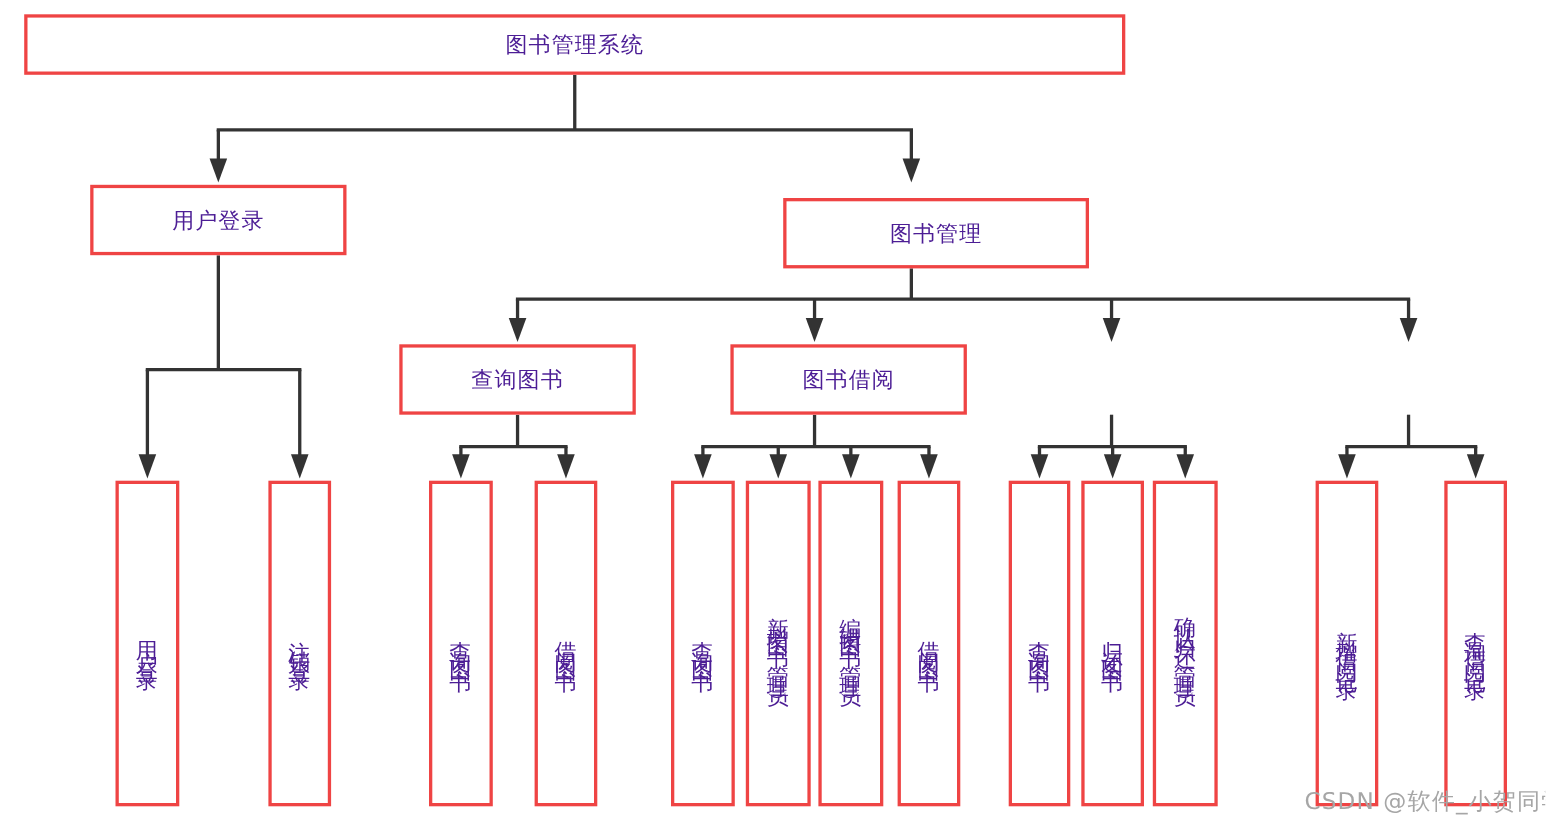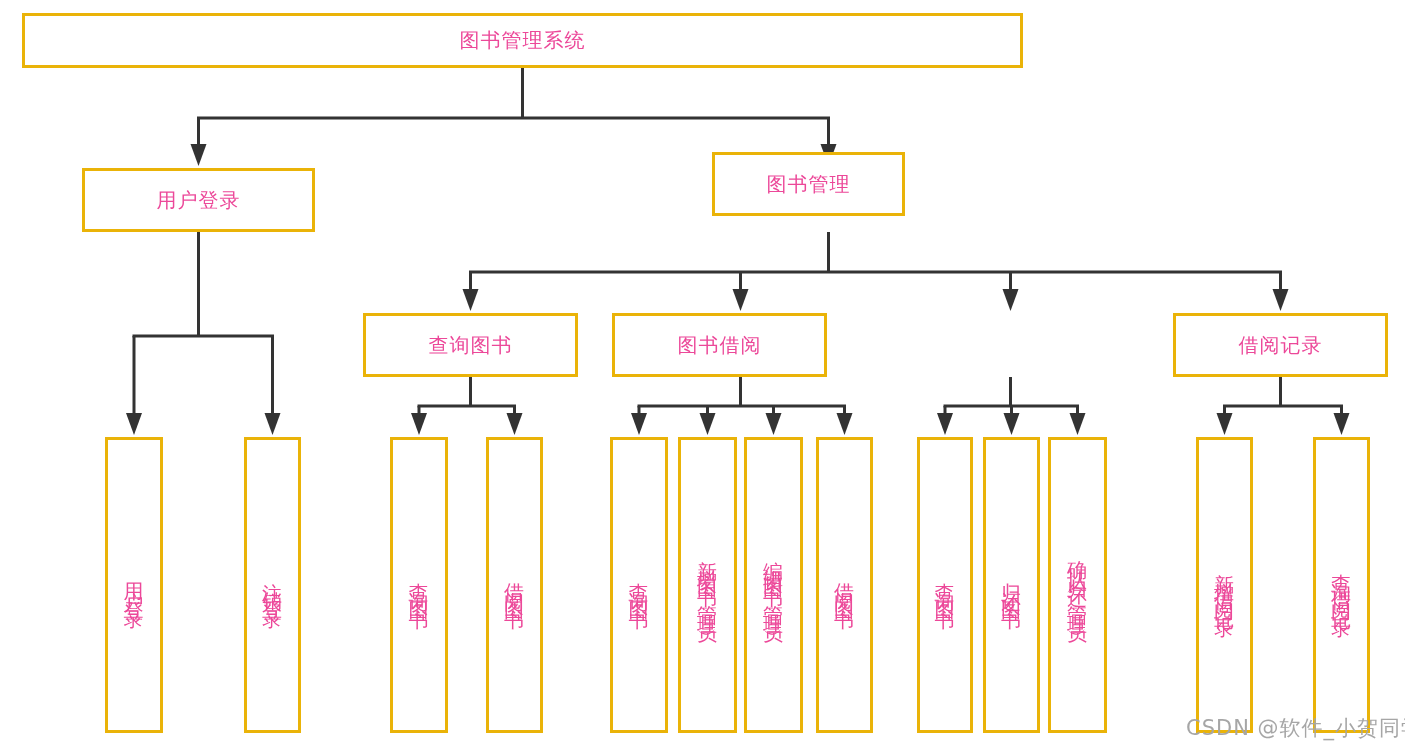--- a/index.html
+++ b/index.html
@@ -7,25 +7,25 @@
     position:relative;
     width:1405px;height:747px;
     background:#ffffff;
     font-family:"DejaVu Sans","Liberation Sans",sans-serif;
     overflow:hidden;
   }
   #connectors{position:absolute;left:0;top:0;z-index:0;}
   .hbox,.vbox{
     position:absolute;
     box-sizing:border-box;
-    border:3px solid #eab308;
+    border:3px solid #ef4444;
     background:#ffffff;
     display:flex;align-items:center;justify-content:center;
     z-index:1;
-    color:#ec4899;
+    color:#4c1d95;
   }
   .hbox span{
     font-size:20px;
     letter-spacing:1px;
     white-space:nowrap;
   }
   .vbox span{
     writing-mode:vertical-rl;
     text-orientation:mixed;
     font-size:20px;
@@ -103,32 +103,29 @@
       <polygon points="1341.5,435 1333.5,413 1349.5,413" fill="#333333"></polygon>
     </svg>
 
   <div class="hbox" style="left:22px;top:13px;width:1001px;height:55px">
     <span>图书管理系统</span>
   </div>
 
   <div class="hbox" style="left:82px;top:168px;width:233px;height:64px">
     <span>用户登录</span>
   </div>
-  <div class="hbox" style="left:712px;top:152px;width:193px;height:64px">
+  <div class="hbox" style="left:712px;top:180px;width:278px;height:64px">
     <span>图书管理</span>
   </div>
 
   <div class="hbox" style="left:363px;top:313px;width:215px;height:64px">
     <span>查询图书</span>
   </div>
-  <div class="hbox" style="left:612px;top:313px;width:215px;height:64px">
+  <div class="hbox" style="left:664px;top:313px;width:215px;height:64px">
     <span>图书借阅</span>
-  </div>
-  <div class="hbox" style="left:1173px;top:313px;width:215px;height:64px">
-    <span>借阅记录</span>
   </div>
 
   <div class="vbox" style="left:105px;top:437px;width:58px;height:296px">
     <span>用户登录</span>
   </div>
   <div class="vbox" style="left:244px;top:437px;width:57px;height:296px">
     <span>注销登录</span>
   </div>
 
   <div class="vbox" style="left:390px;top:437px;width:58px;height:296px">

